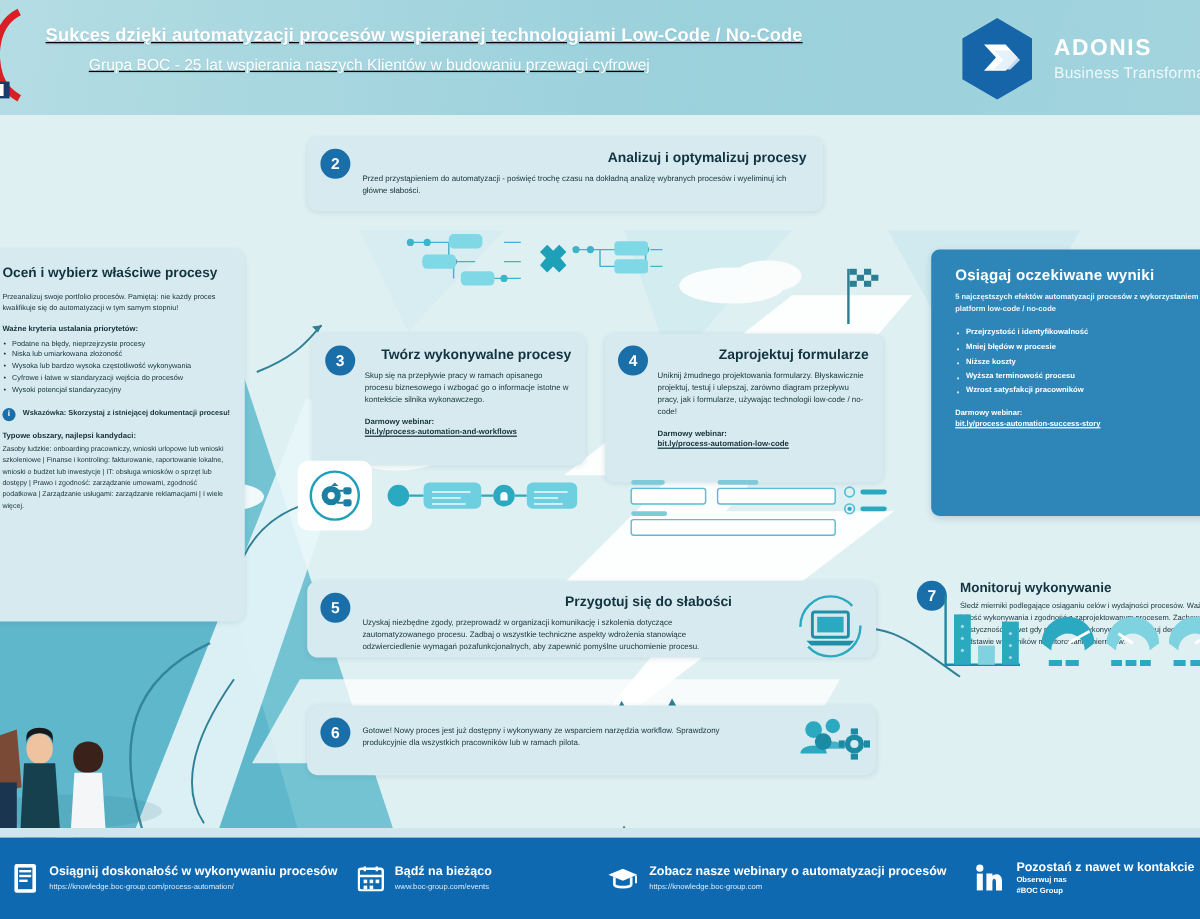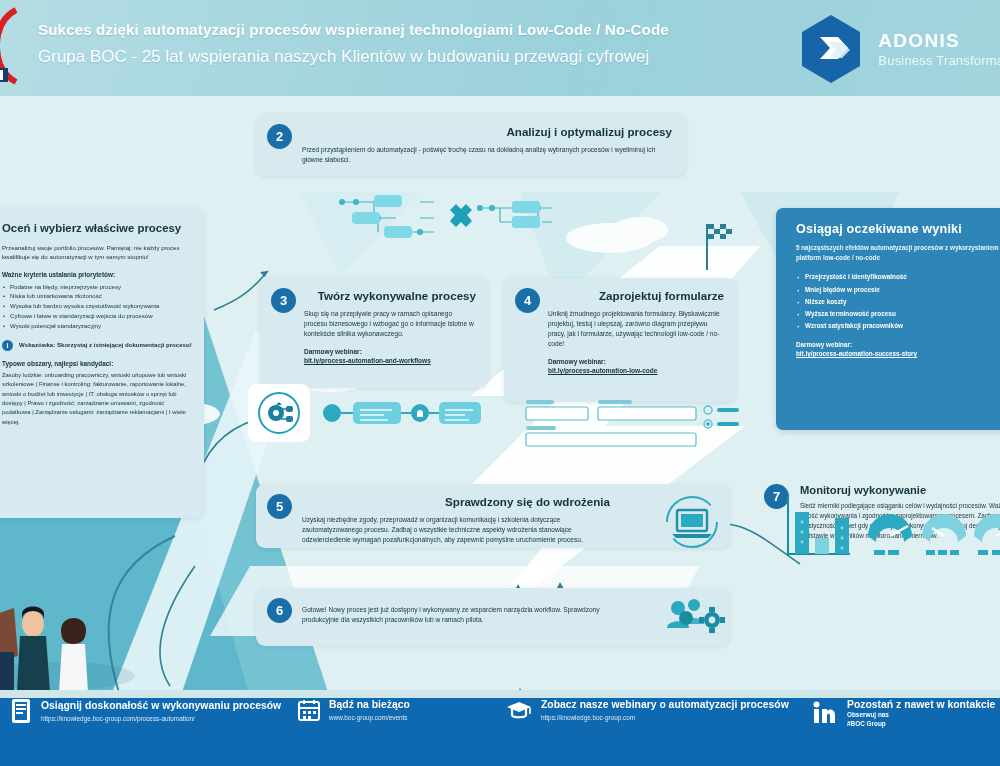--- a/index.html
+++ b/index.html
@@ -39,35 +39,37 @@
   }
   .boc-logo {
     position: absolute;
     left: -14px; top: 6px;
     width: 42px; height: 80px;
   }
   .header-titles {
     position: absolute;
     left: 38px; top: 20px;
     width: 700px;
+    text-decoration: underline;
   }
   .header-title {
     font-size: 15.2px;
     font-weight: bold;
     color: #ffffff;
     letter-spacing: .1px;
     line-height: 1.25;
     text-shadow: 0 1px 1px rgba(0,60,80,.18);
   }
   .header-sub {
     margin-top: 7px;
-    font-size: 17px;
+    font-size: 13px;
     color: #ffffff;
     line-height: 1.3;
     text-shadow: 0 1px 1px rgba(0,60,80,.15);
+    margin-left: 36px;
   }
   .adonis-block {
     position: absolute;
     right: -26px; top: 14px;
     display: flex;
     align-items: center;
     gap: 14px;
   }
   .hexlogo { width: 66px; height: 70px; }
   .adonis-text .adonis-name {
@@ -196,21 +198,21 @@
   .pm-head { font-size: 11.2px; font-weight: bold; color: #12333f; }
   .pm-body { font-size: 6.3px; color: #17323c; line-height: 1.6; margin-top: 5px; }
 
   
   .footer {
     position: absolute;
     left: 0; top: 698px;
     width: 1000px; height: 68px;
     background: #0f69b0;
     display: flex;
-    align-items: flex-start;
+    align-items: center;
   }
   .f-item { display: flex; align-items: center; gap: 9px; }
   .f-title { font-size: 10.4px; font-weight: bold; color: #ffffff; line-height: 1.25; }
   .f-sub { font-size: 6.4px; color: #dceaf6; margin-top: 3px; line-height: 1.3; }
   .f-sub2 { font-size: 6.4px; font-weight: bold; color: #ffffff; line-height: 1.35; }
   .f-ico { flex: 0 0 auto; }
   .footer-rule {
     position: absolute; left: 0; top: 690px; width: 1000px; height: 8px;
     background: #cfe6ea;
   }
@@ -451,21 +453,21 @@
       <circle cx="188" cy="14" r="4" fill="none" stroke="#57bed2" stroke-width="1.4"></circle>
       <circle cx="188" cy="28" r="4" fill="none" stroke="#57bed2" stroke-width="1.4"></circle>
       <circle cx="188" cy="28" r="1.8" fill="#2aa9c0"></circle>
       <rect x="197" y="12" width="22" height="4" rx="2" fill="#2aa9c0"></rect>
       <rect x="197" y="26" width="22" height="4" rx="2" fill="#2aa9c0"></rect>
     </svg>
 
     <div class="card" style="left:256px; top:388px; width:474px; height:64px;">
       <div class="card-num">5</div>
       <div class="card-inner" style="padding:11px 120px 10px 46px;">
-        <div class="card-head no-sel">Sprawdzony się do wdrożenia</div>
+        <div class="card-head no-sel">Przygotuj się do słabości</div>
         <div class="card-body">Uzyskaj niezbędne zgody, przeprowadź w organizacji komunikację i szkolenia dotyczące zautomatyzowanego procesu. Zadbaj o wszystkie techniczne aspekty wdrożenia stanowiące odzwierciedlenie wymagań pozafunkcjonalnych, aby zapewnić pomyślne uruchomienie procesu.</div>
       </div>
     </div>
     <svg style="position:absolute;left:660px;top:398px;width:64px;height:56px;" viewBox="0 0 64 56">
       <circle cx="32" cy="28" r="25" fill="none" stroke="#2aa9c0" stroke-width="2" stroke-dasharray="60 18"></circle>
       <rect x="17" y="16" width="30" height="21" rx="2" fill="none" stroke="#1f8fa8" stroke-width="2.4"></rect>
       <rect x="21" y="20" width="22" height="13" fill="#2aa9c0"></rect>
       <path d="M12 40 H52 L48 44 H16 Z" fill="#1f8fa8"></path>
     </svg>
 

